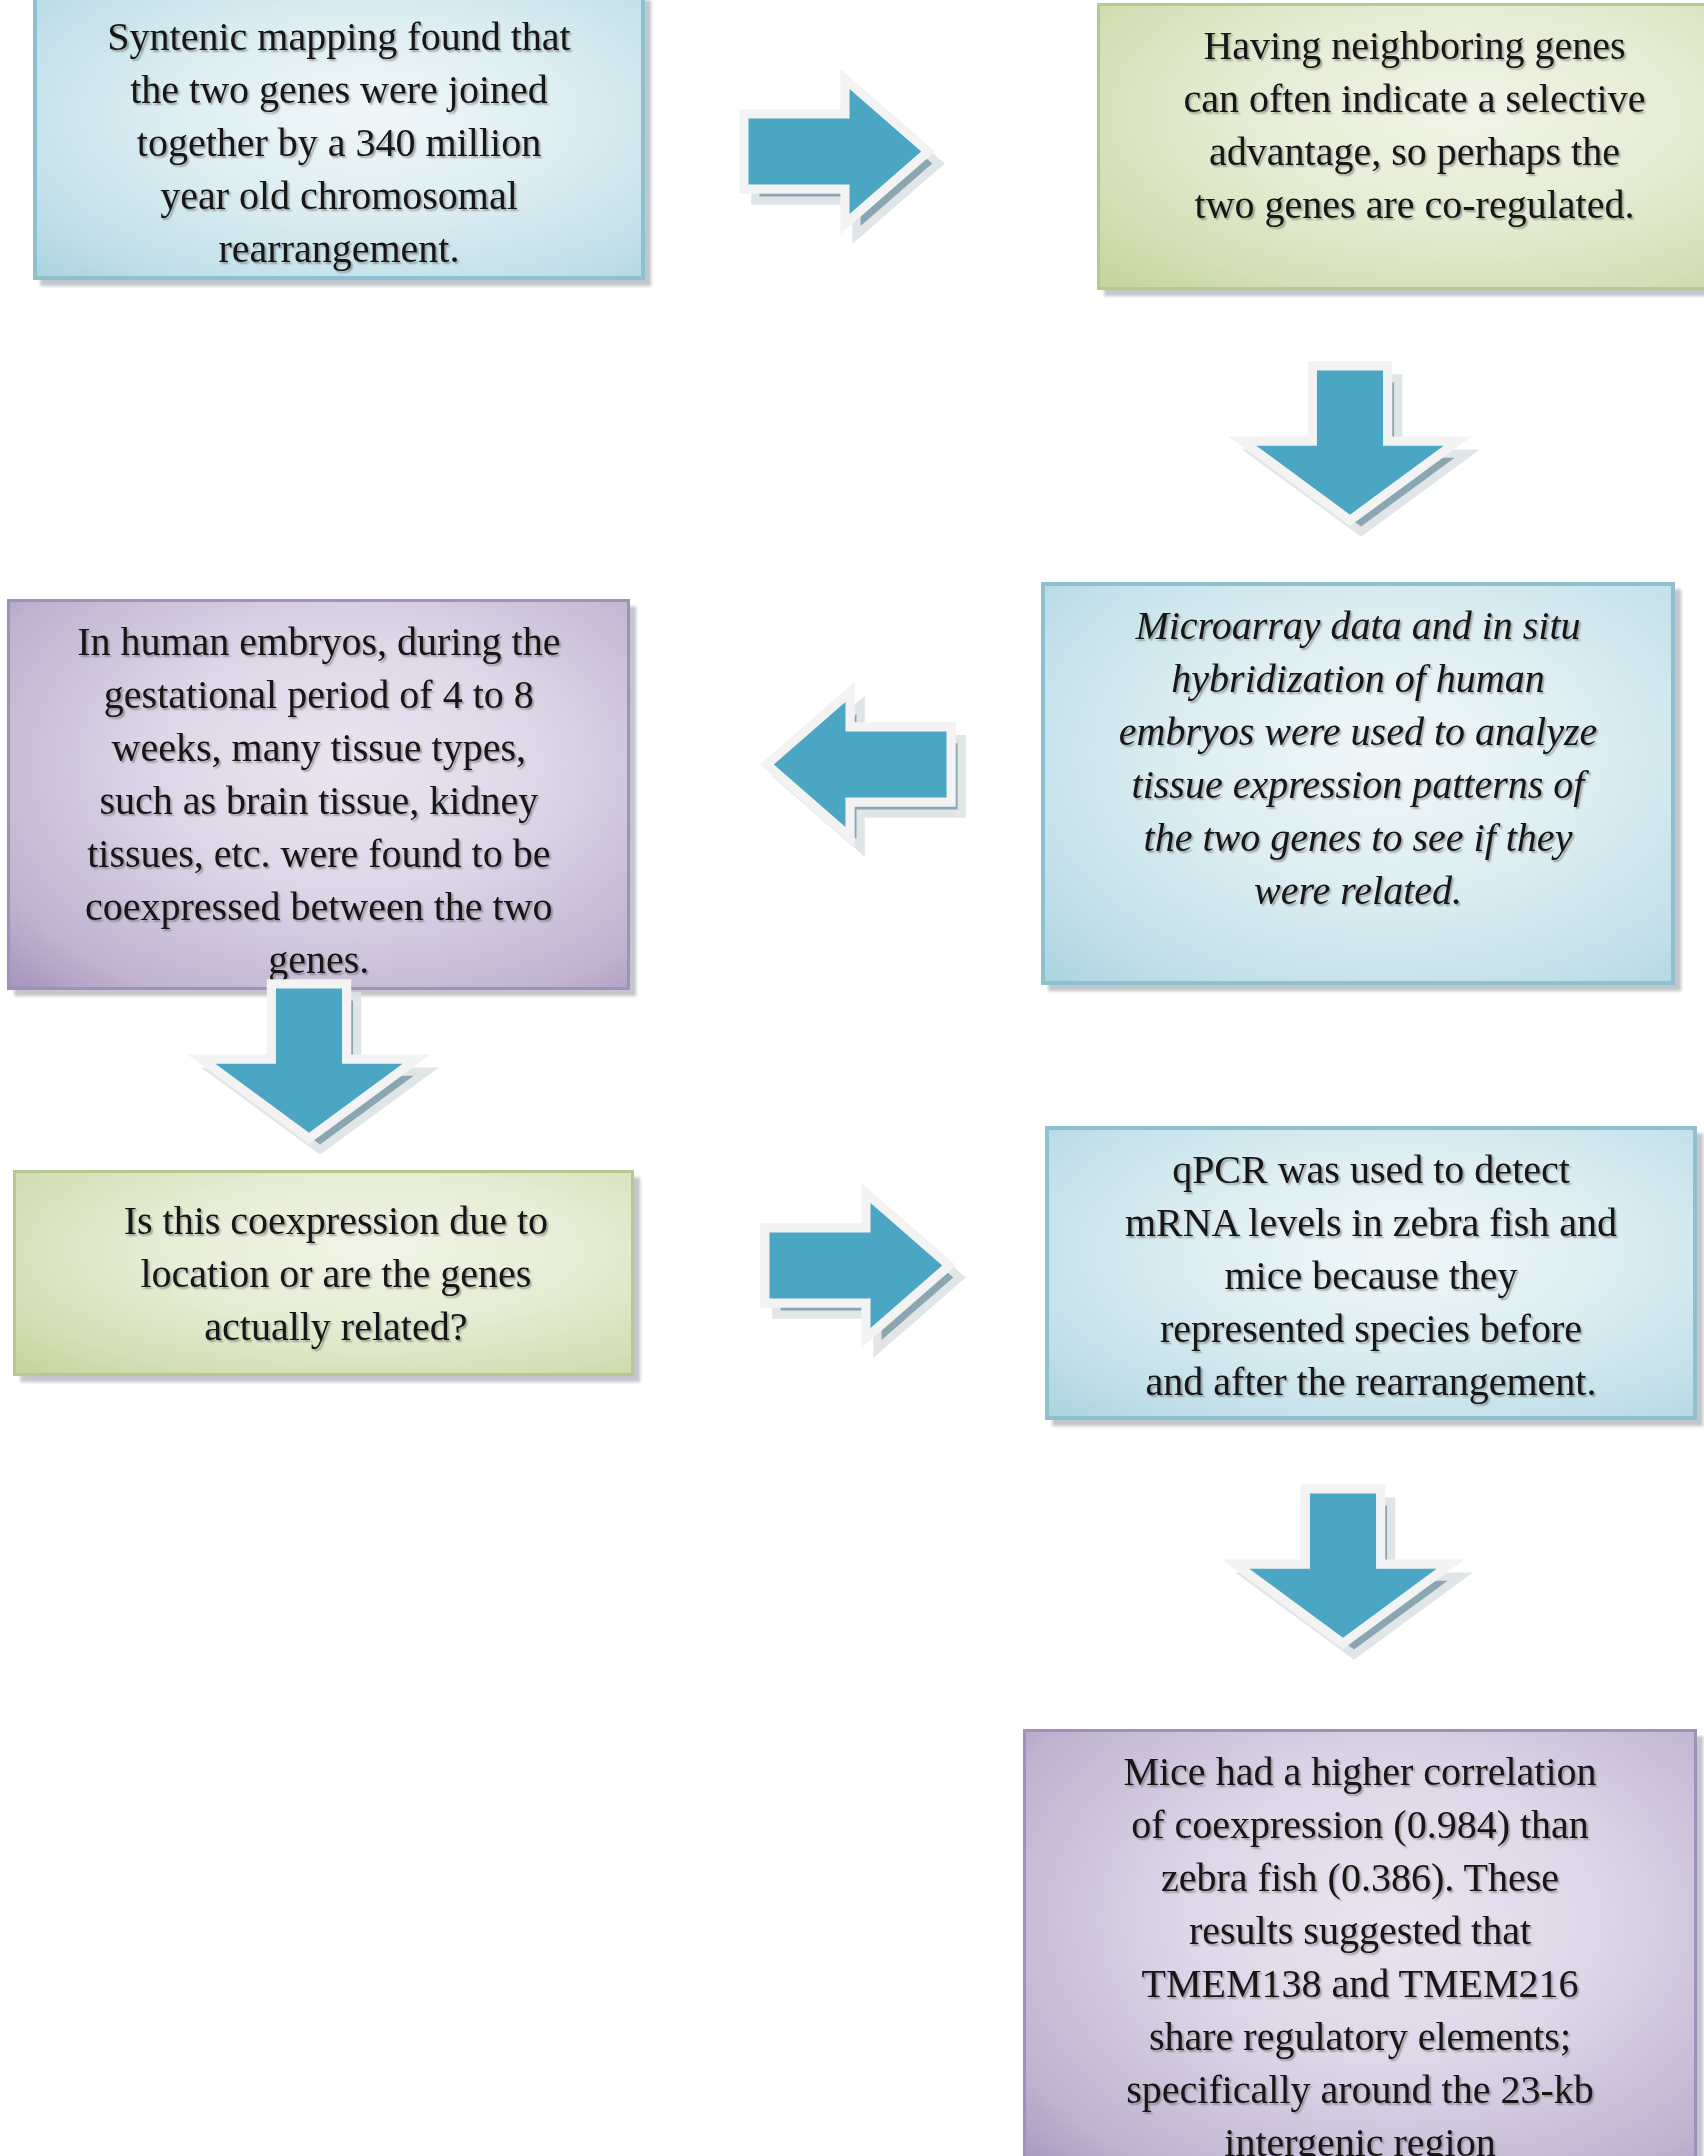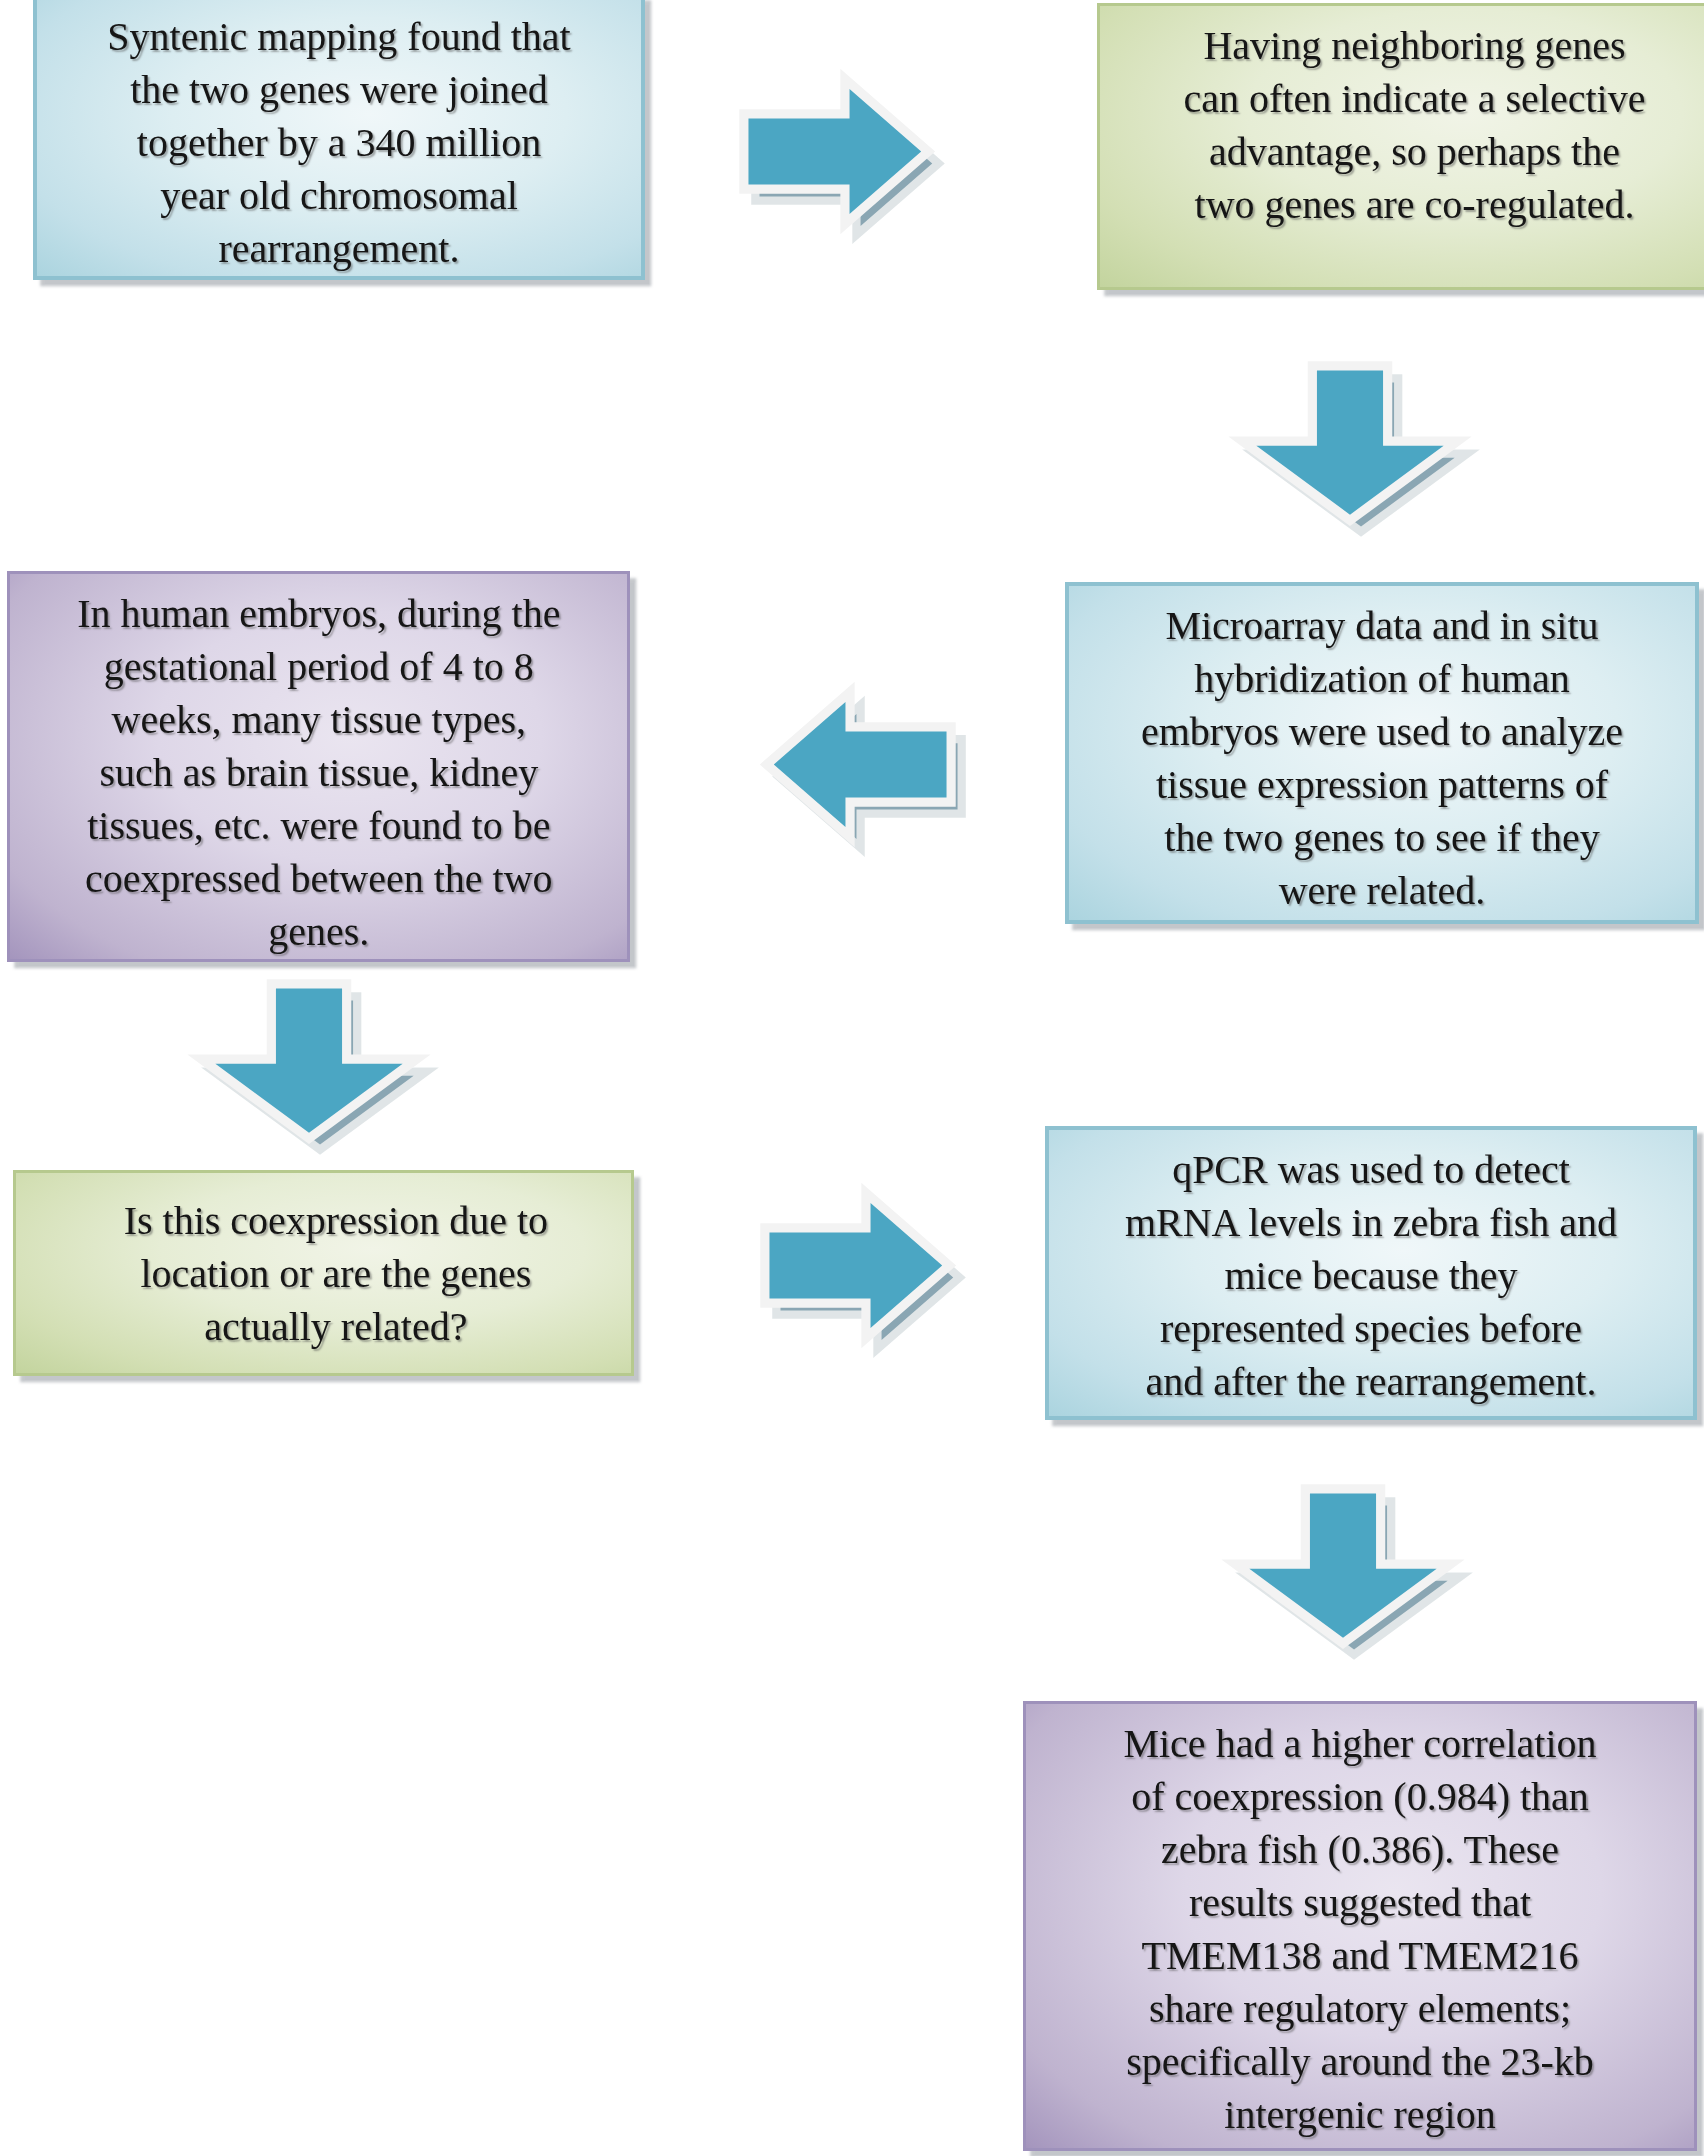--- a/index.html
+++ b/index.html
@@ -24,35 +24,36 @@
     border:4.6px solid #8ec1d0;
     background:radial-gradient(ellipse at 55% 42%, #f0f7f9 0%, #ddeef2 42%, #c3e0e9 78%, #abd4df 100%);
   }
   .theme-green{
     border:3.7px solid #b6c98e;
     background:radial-gradient(ellipse at 58% 38%, #f1f4e7 0%, #e6edd5 42%, #d3dfb4 78%, #c3d49e 100%);
   }
   .theme-purple{
     border:3.7px solid #9e91bb;
     background:radial-gradient(ellipse at 55% 42%, #eae5f0 0%, #ded7e8 40%, #bfb3cf 82%, #a495bd 100%);
+    margin-top:28px;
   }
   .arrow{position:absolute;overflow:visible;}
   .arrow .body{
     fill:#4ba6c3;stroke:#f3f3f3;stroke-width:20;
     paint-order:stroke;stroke-linejoin:miter;
   }
   .arrow .shadow{
     fill:#7e9dab;stroke:#dde3e5;stroke-width:18;
     paint-order:stroke;stroke-linejoin:miter;opacity:0.9;
   }
   
   #box-0{left:33px;top:-7.3px;width:612px;height:287px;}
   #box-1{left:1097px;top:2.8px;width:635px;height:287px;}
   #box-2{left:7.3px;top:571px;width:623px;height:391px;}
-  #box-3{left:1065px;top:582px;width:634px;height:342px;}
+  #box-3{left:1041px;top:582px;width:634px;height:403px;font-style:italic;}
   #box-4{left:13px;top:1170px;width:621px;height:206px;}
   #box-5{left:1045px;top:1126px;width:652px;height:294px;}
   #box-6{left:1023px;top:1701px;width:674px;height:450px;}
   
   #arrow-0{left:741px;top:78px;width:184px;height:147px;}
   #arrow-1{left:1249px;top:363px;width:202px;height:161px;}
   #arrow-2{left:770px;top:691px;width:184px;height:147px;}
   #arrow-3{left:208px;top:981px;width:202px;height:161px;}
   #arrow-4{left:762px;top:1192px;width:184px;height:147px;}
   #arrow-5{left:1242px;top:1486px;width:202px;height:161px;}

